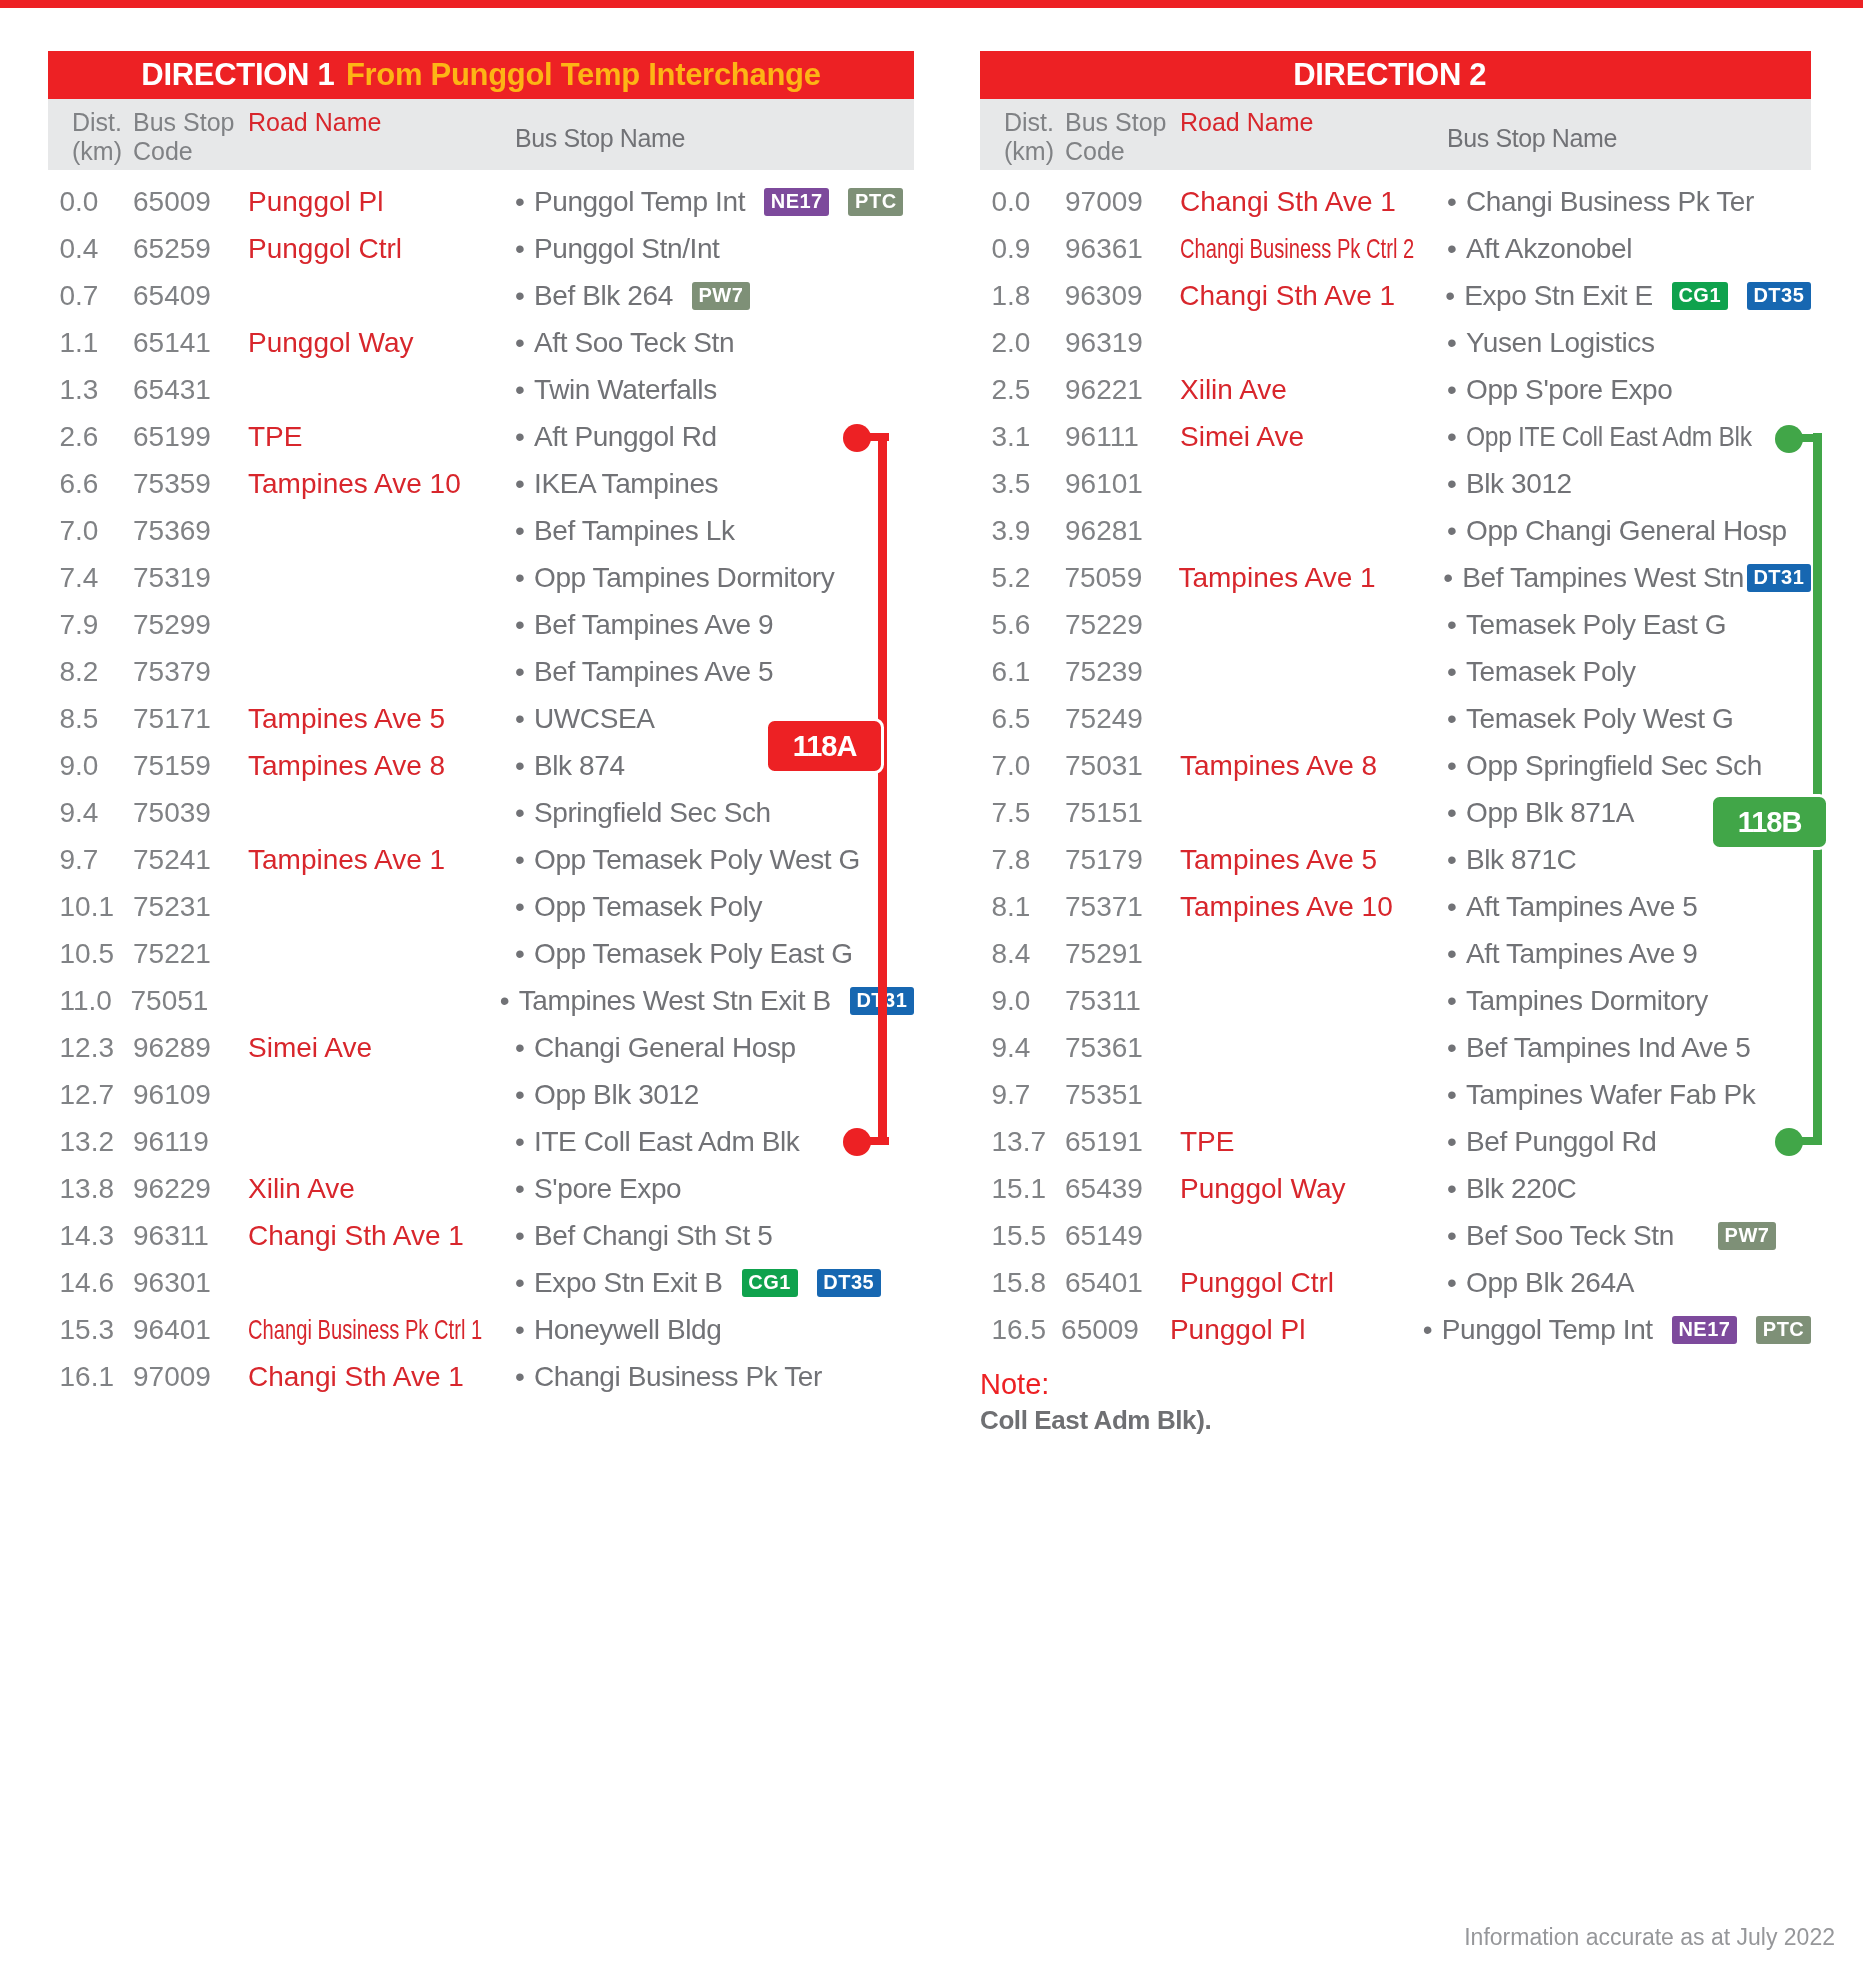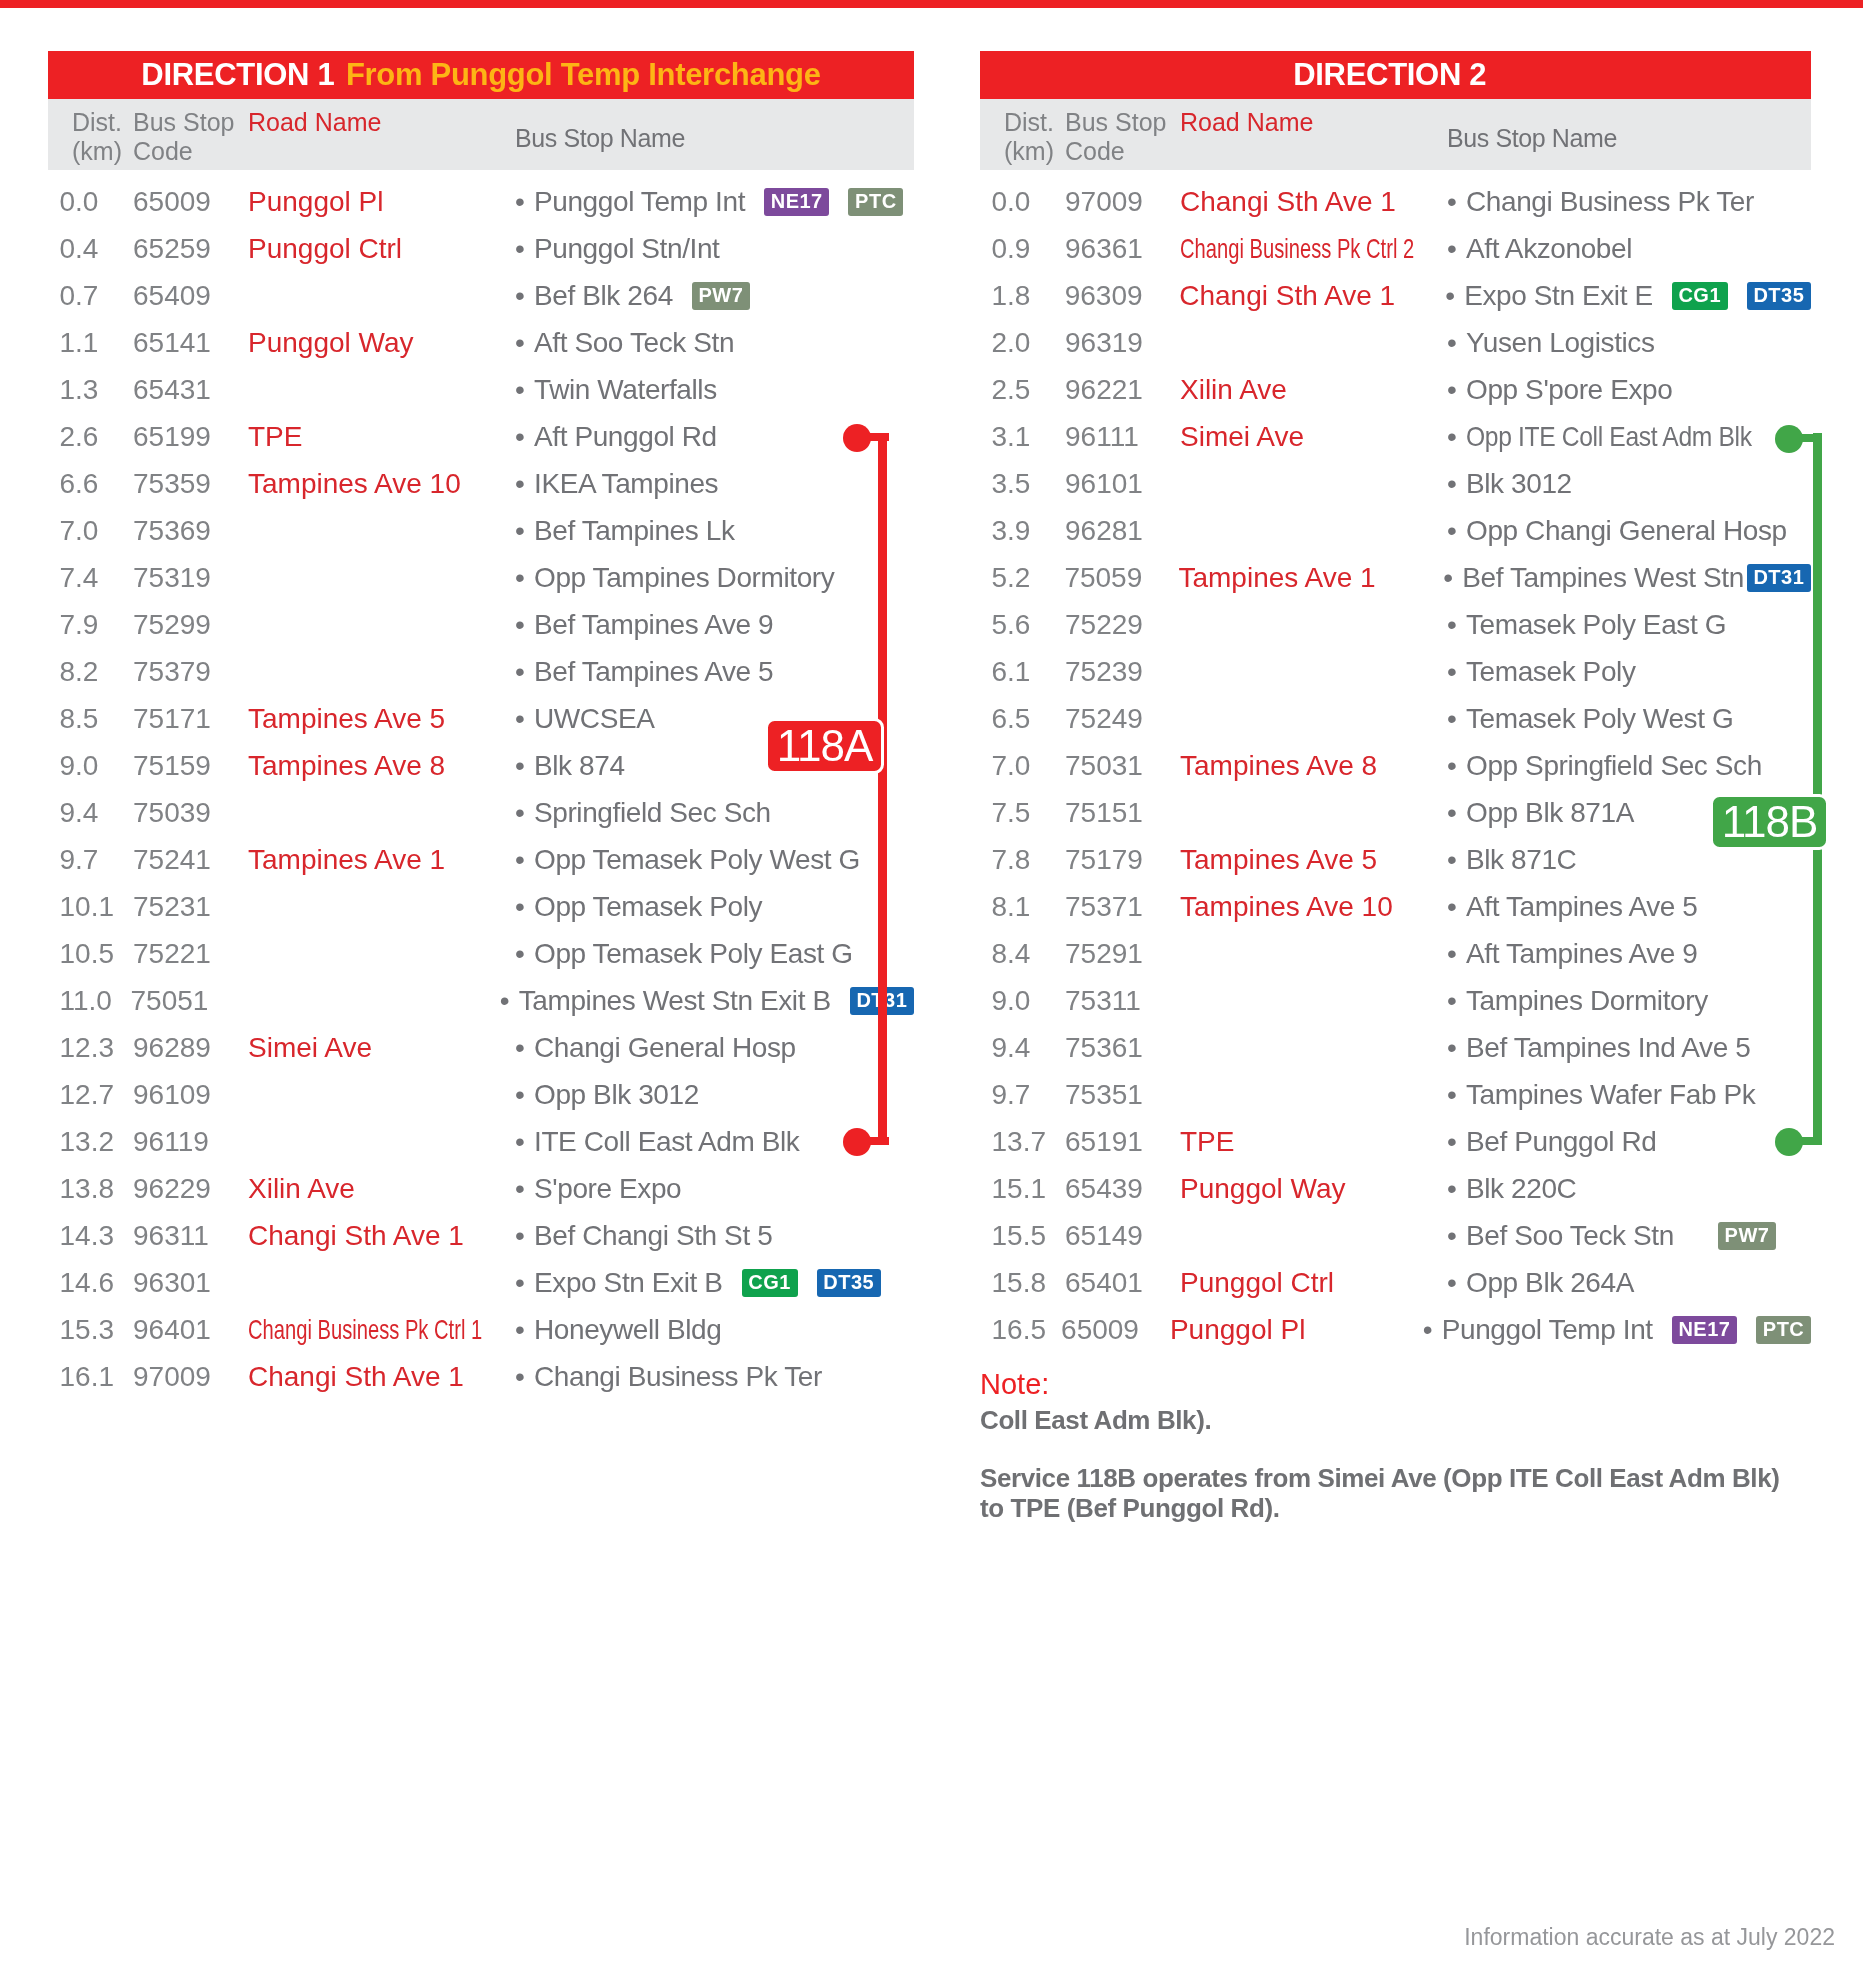--- a/index.html
+++ b/index.html
@@ -41,21 +41,21 @@
   .badge.tight{margin-left:2.9px;}
 
   .rline{position:absolute;width:8.6px;z-index:2;}
   .rstub{position:absolute;width:33px;height:7.7px;z-index:2;}
   .rdot{position:absolute;width:28px;height:28px;border-radius:50%;z-index:2;}
   .red-el{background:var(--brand_red);}
   .green-el{background:var(--line_green);}
 
   .route-badge{position:absolute;z-index:3;width:113px;height:50px;border:3.8px solid #ffffff;border-radius:9.6px;
                display:flex;align-items:center;justify-content:center;color:#ffffff;
-               font-weight:normal;font-size:44px;letter-spacing:-1px;}
+               font-weight:bold;font-size:29px;letter-spacing:-1px;}
   .route-badge.red-bg{background:var(--brand_red);}
   .route-badge.green-bg{background:var(--line_green);}
 
   .note{position:absolute;left:980px;top:1368px;width:874px;}
   .note-label{color:var(--brand_red);font-weight:normal;font-size:29px;margin-bottom:3.8px;}
   .note-para{margin-bottom:28px;}
   .note-line{color:#6f7073;font-weight:bold;font-size:26px;line-height:30px;letter-spacing:-0.4px;white-space:nowrap;}
 
   .footer{position:absolute;right:29px;top:1924px;font-size:23px;color:var(--footer_gray);}
 </style>
@@ -589,21 +589,17 @@
 <div class="rdot green-el" style="left:1775px;top:425px"></div>
 <div class="rdot green-el" style="left:1775px;top:1128px"></div>
 <div class="route-badge green-bg" style="left:1710px;top:794px">118B</div>
 
 <section class="note">
   <div class="note-label">Note:</div>
   <div>
       <div class="note-para">
         <div class="note-line">Coll East Adm Blk).</div>
       </div>
-      <div class="note-para">
-        <div class="note-line">Service 118B operates from Simei Ave (Opp ITE Coll East Adm Blk)</div>
-        <div class="note-line">to TPE (Bef Punggol Rd).</div>
-      </div>
     </div>
 </section>
 
 <div class="footer">Information accurate as at July 2022</div>
 
 
 </body></html>

